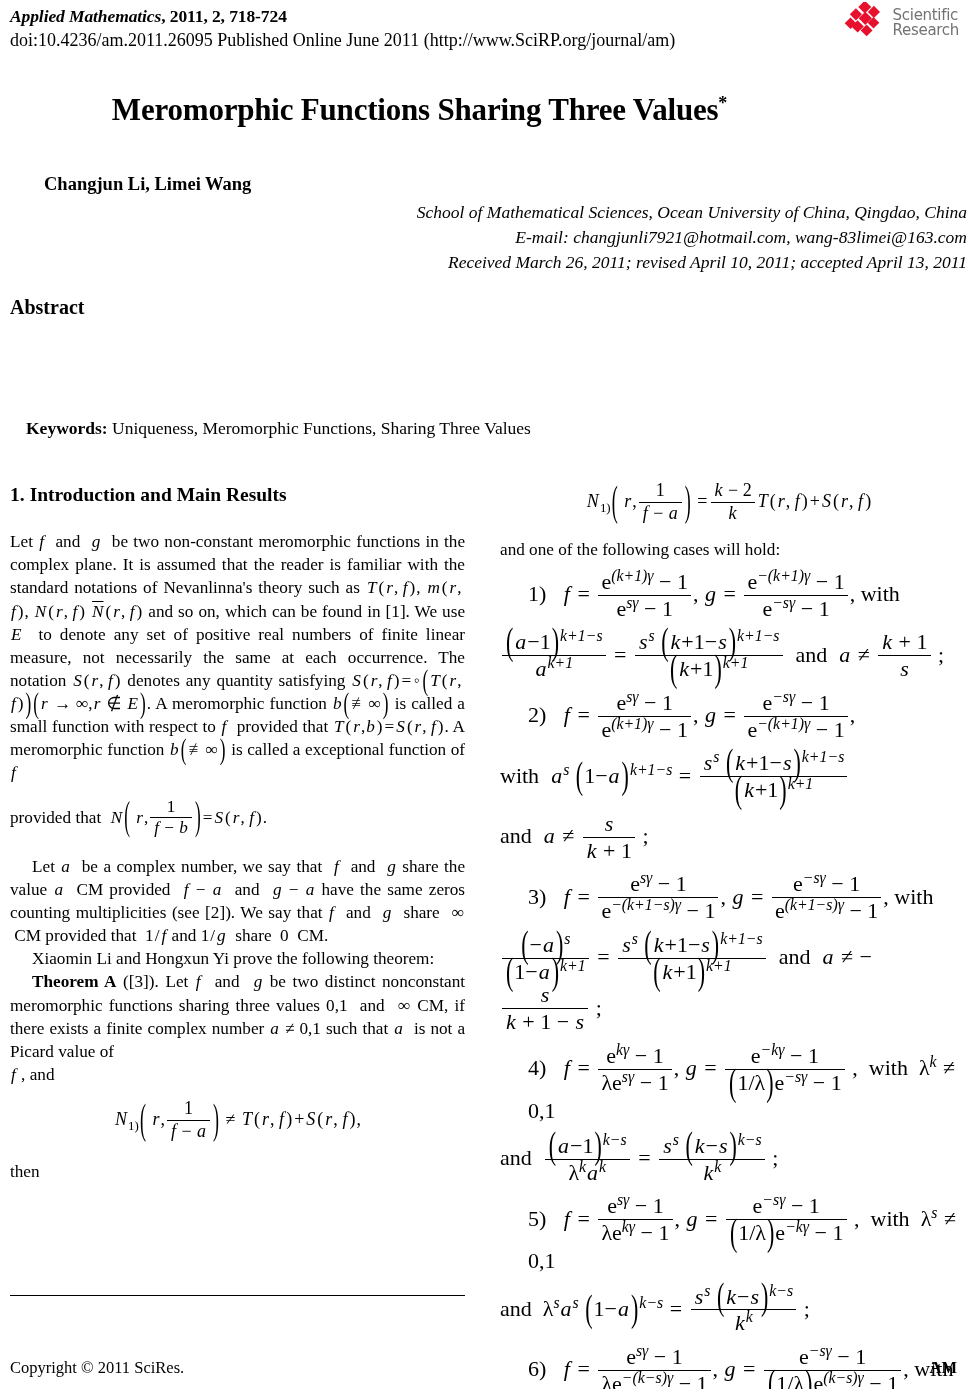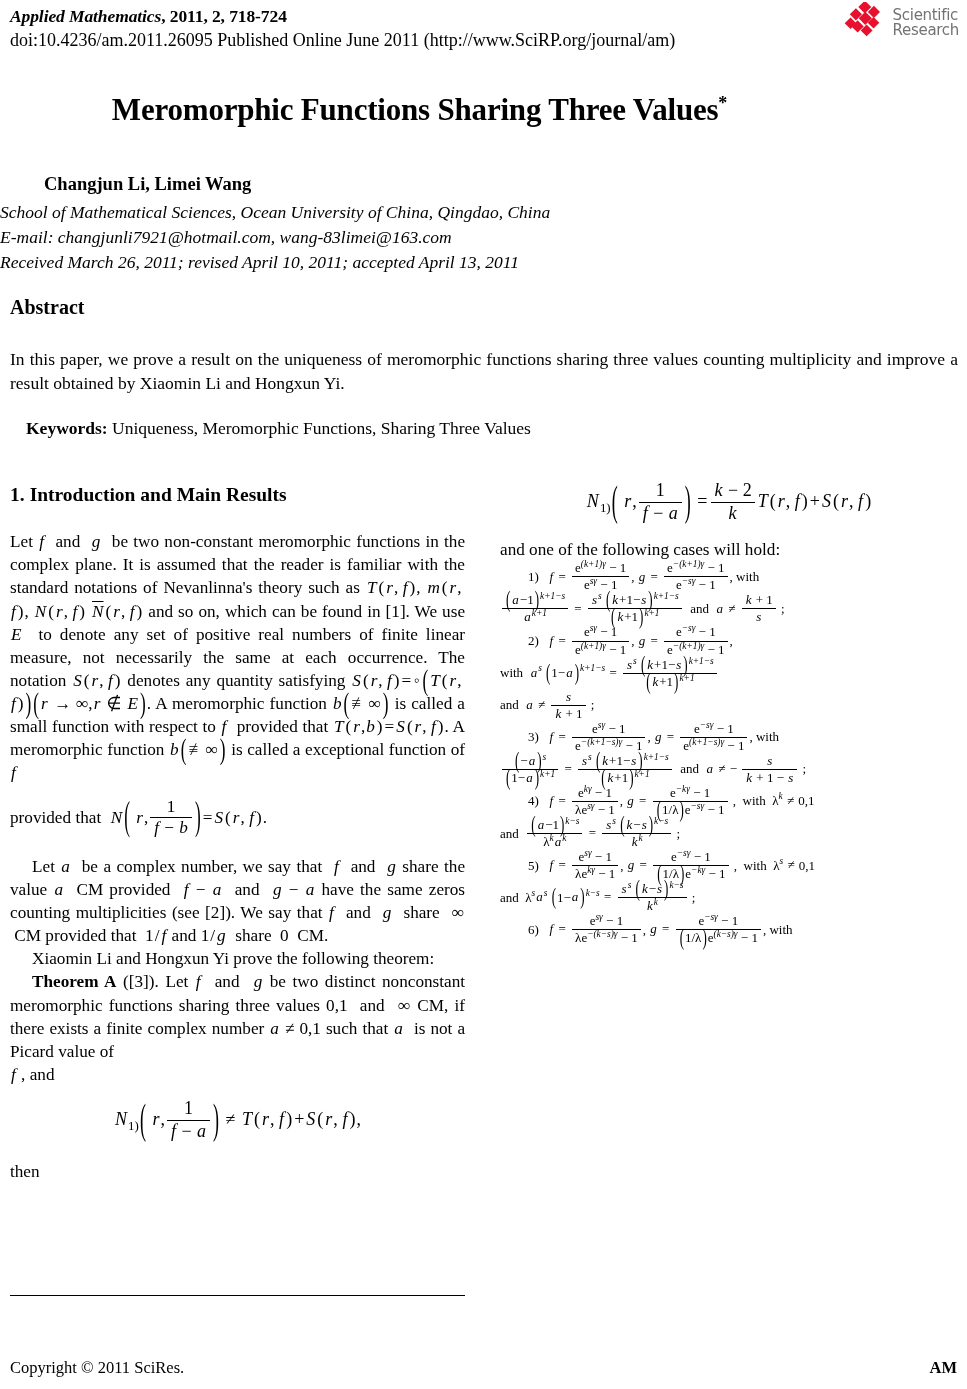--- a/index.html
+++ b/index.html
@@ -94,21 +94,21 @@
     width: 817px;
     font-size: 18.5px;
     font-weight: bold;
     margin-left: 44px;
   }
   .affil-block {
     position: absolute;
     top: 200px;
     left: 0;
     width: 967px;
-    text-align: left;
+    text-align: right;
     font-style: italic;
     font-size: 17.5px;
     line-height: 1.42;
   }
 
   
   .abstract-head {
     position: absolute;
     top: 296px;
     left: 10px;
@@ -216,22 +216,22 @@
   .sup { font-size: 0.72em; vertical-align: super; line-height: 0; font-style: italic; }
   .sup .mr { font-style: normal; }
   .sub { font-size: 0.72em; vertical-align: sub; line-height: 0; }
 
   .display-eq {
     text-align: center;
     margin: 14px 0 14px 0;
     font-size: 18px;
   }
   .eq-row {
-    margin: 1px 0;
-    font-size: 13px;
+    margin: 10px 0;
+    font-size: 22px;
   }
   .eq-indent { padding-left: 28px; }
 
   
   .footnote-rule {
     position: absolute;
     left: 10px;
     top: 1295px;
     width: 455px;
     height: 0;
@@ -296,21 +296,20 @@
   <div class="paper-title"><span>Meromorphic Functions Sharing Three Values</span><sup>*</sup></div>
 
   <div class="authors">Changjun Li, Limei Wang</div>
   <div class="affil-block">
     <div>School of Mathematical Sciences, Ocean University of China, Qingdao, China</div>
     <div><span>E-mail</span>: <span>changjunli7921@hotmail.com, wang-83limei@163.com</span></div>
     <div>Received March 26, 2011; revised April 10, 2011; accepted April 13, 2011</div>
   </div>
 
   <div class="abstract-head">Abstract</div>
-  <div class="abstract-body">In this paper, we prove a result on the uniqueness of meromorphic functions sharing three values counting multiplicity and improve a result obtained by Xiaomin Li and Hongxun Yi.</div>
   <div class="keywords"><b>Keywords:</b> <span>Uniqueness, Meromorphic Functions, Sharing Three Values</span></div>
 
   <div class="col-left">
 
     <div class="sec-head"><span class="numtag">1.</span><span>Introduction and Main Results</span></div>
 
     <p class="body">
       <span>Let</span>
       <span class="mi">f</span> &nbsp;<span>and</span>&nbsp;
       <span class="mi">g</span> &nbsp;<span>be two non-constant meromorphic functions in the complex plane. It is assumed that the reader is familiar with the standard notations of Nevanlinna's theory such as</span>

